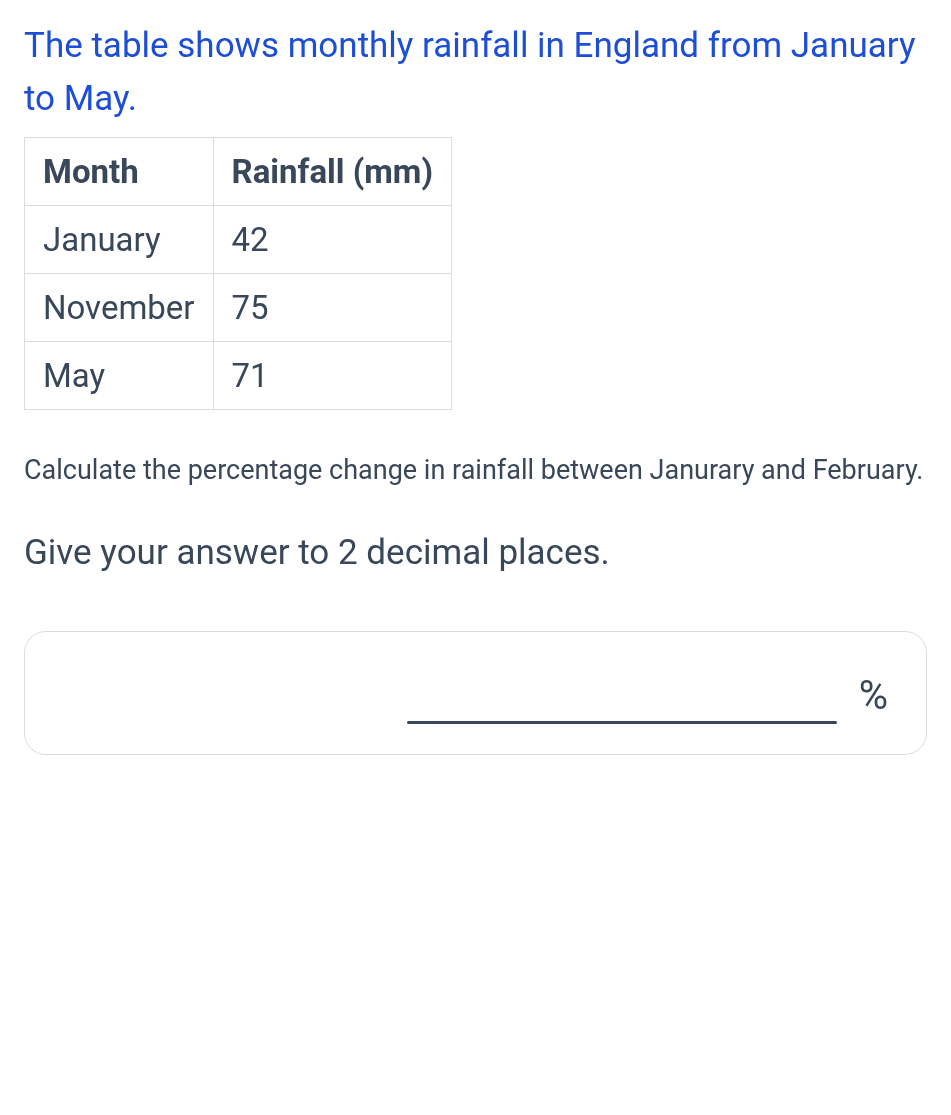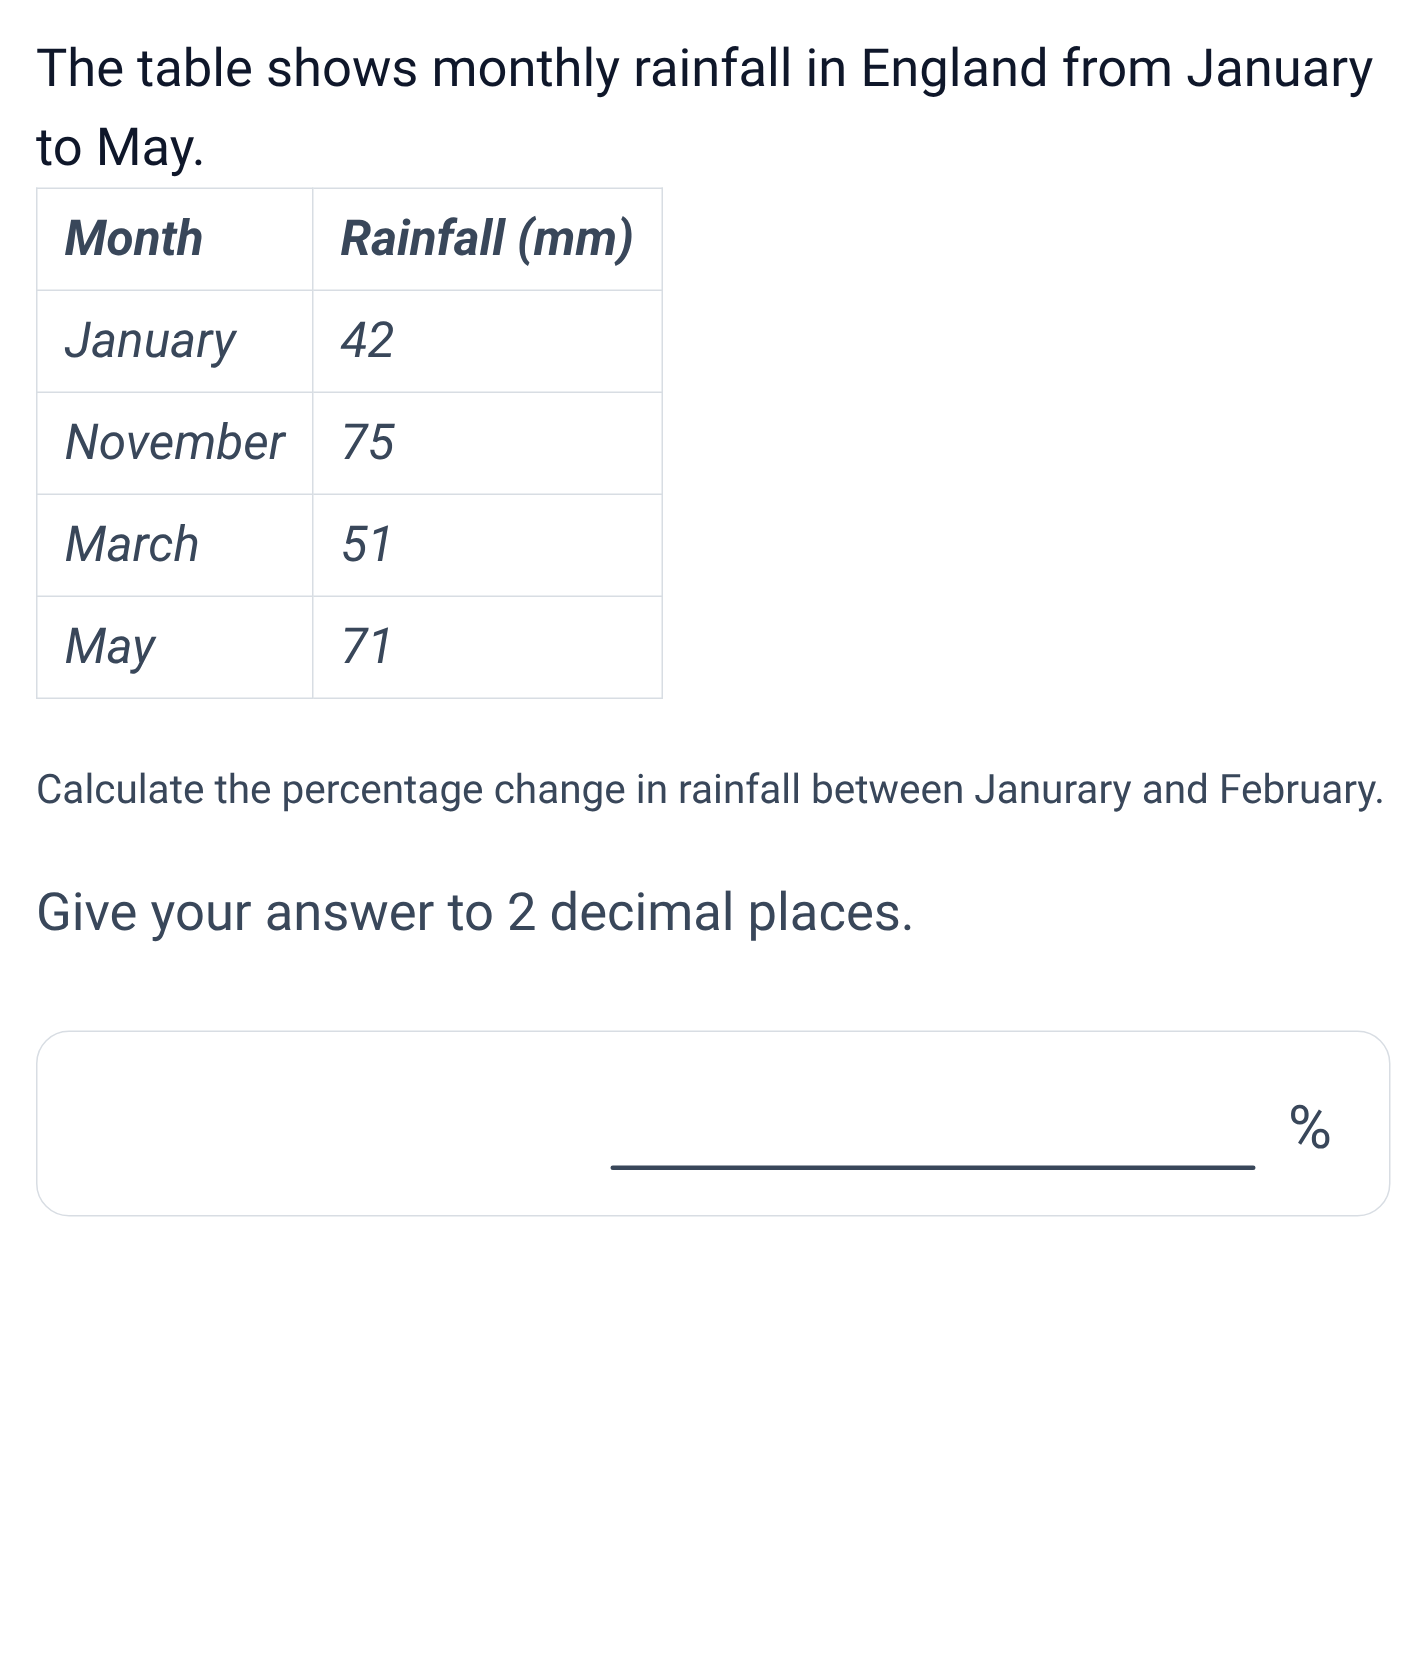--- a/index.html
+++ b/index.html
@@ -10,35 +10,35 @@
     body {
       font-family: -apple-system, BlinkMacSystemFont, 'Segoe UI', Roboto, Helvetica, Arial, sans-serif;
       background: #ffffff;
       width: 951px;
       padding: 20px 24px;
       color: #39475a;
     }
     .intro-text {
       font-size: 35px;
       line-height: 1.5;
-      color: #0f172a;
+      color: #1d4ed8;
+      margin-bottom: 12px;
     }
     .data-table {
       border-collapse: collapse;
       margin-bottom: 40px;
     }
     .data-table th,
     .data-table td {
       border: 1px solid #d8dde3;
       padding: 14px 18px;
       text-align: left;
       font-size: 33px;
       color: #39475a;
       font-weight: 400;
-      font-style: italic;
     }
     .data-table th {
       font-weight: 700;
     }
     .question-text {
       font-size: 27px;
       line-height: 1.5;
       color: #39475a;
       margin-bottom: 36px;
     }
@@ -85,24 +85,20 @@
   <tbody>
     <tr>
       <td>January</td>
       <td>42</td>
     </tr>
     <tr>
       <td>November</td>
       <td>75</td>
     </tr>
     <tr>
-      <td>March</td>
-      <td>51</td>
-    </tr>
-    <tr>
       <td>May</td>
       <td>71</td>
     </tr>
   </tbody>
 </table>
 
 <p class="question-text">Calculate the percentage change in rainfall between Janurary and February.</p>
 
 <p class="instruction-text">Give your answer to 2 decimal places.</p>
 

